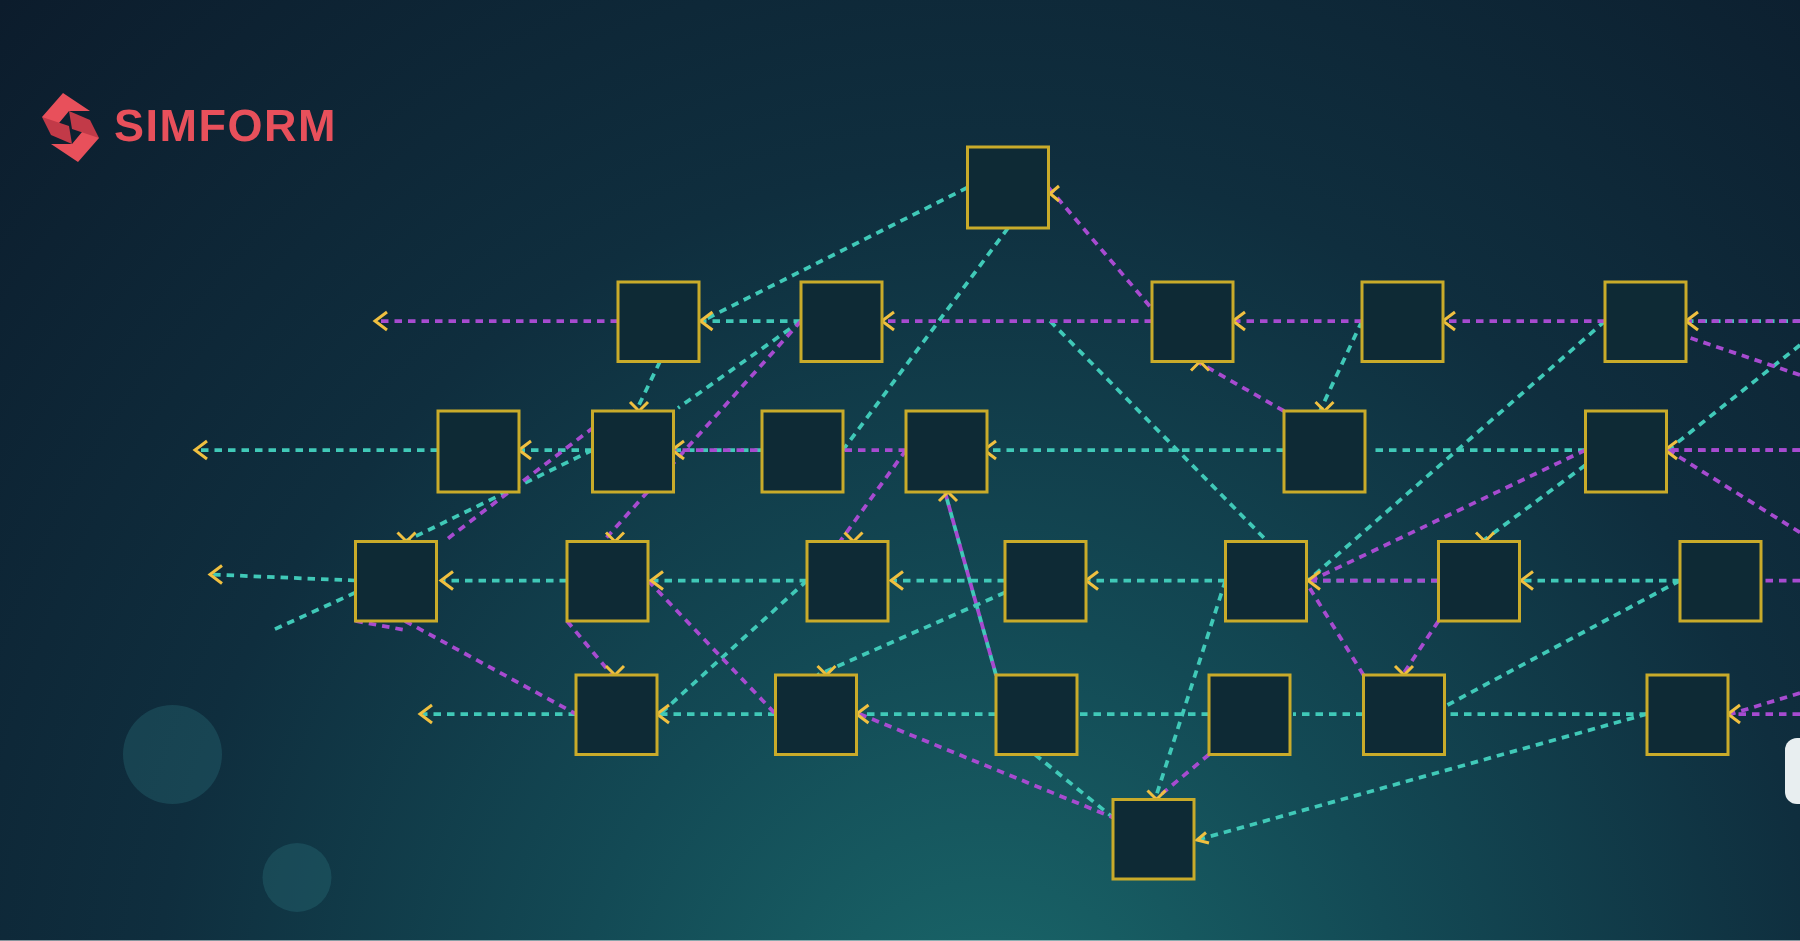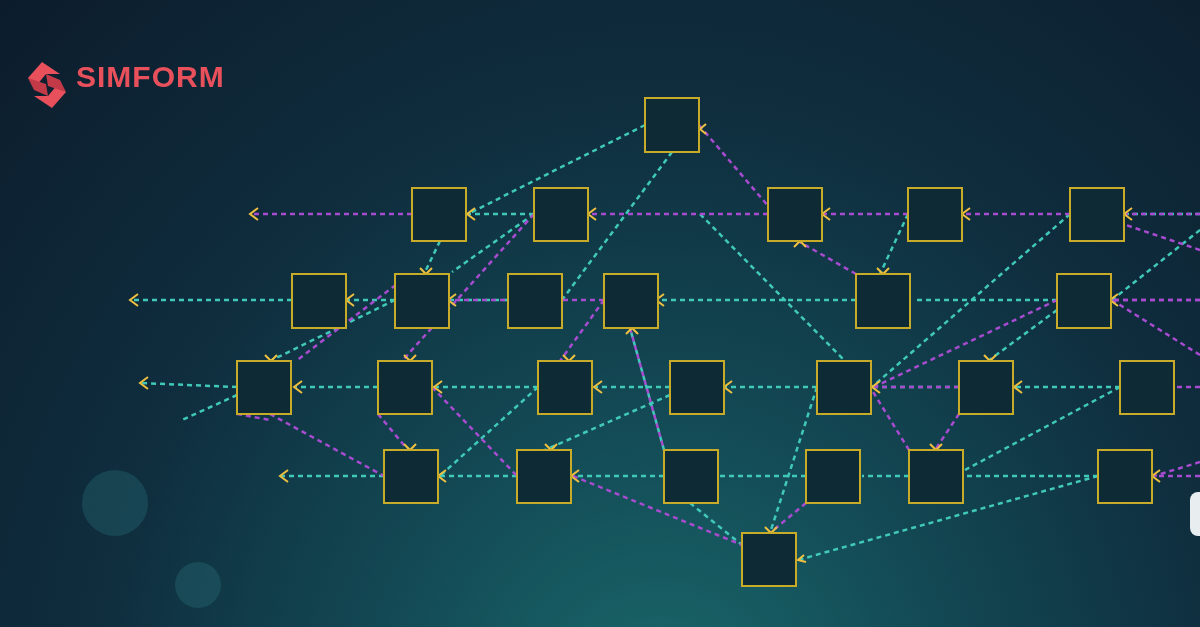--- a/index.html
+++ b/index.html
@@ -1,20 +1,20 @@
 <!DOCTYPE html>
 <html><head>
 <meta charset="utf-8">
 <style>
   html,body{margin:0;padding:0;}
   body{width:1200px;height:627px;overflow:hidden;position:relative;
     background:radial-gradient(ellipse at 55% 115%, #1a6a6c 0%, #134a55 30%, #0f2e3e 60%, #0c1c2c 100%);
     font-family:"DejaVu Sans", sans-serif;}
   .bokeh{position:absolute;border-radius:50%;background:#2f7a86;opacity:.3;}
-  #logo{position:absolute;left:24px;top:60px;display:flex;gap:6px;}
+  #logo{position:absolute;left:24px;top:60px;display:flex;align-items:center;gap:6px;}
   #logo-text{font-family:"Liberation Sans", sans-serif;font-weight:bold;font-size:30px;color:#e8505b;letter-spacing:1px;}
   svg#net{position:absolute;left:0;top:0;}
   .node{fill:#0e2a35;stroke:#c9ab2a;stroke-width:2;}
   .lt{stroke:#40c9b8;stroke-width:2.5;stroke-dasharray:5 4;fill:none;}
   .lp{stroke:#a74bd0;stroke-width:2.5;stroke-dasharray:5 4;fill:none;}
   .arrow{fill:none;stroke:#f0c040;stroke-width:2;}
   #corner{position:absolute;left:1190px;top:492px;width:14px;height:44px;background:#e8eef0;border-radius:8px 0 0 8px;}
 </style>
 </head>
 <body>

